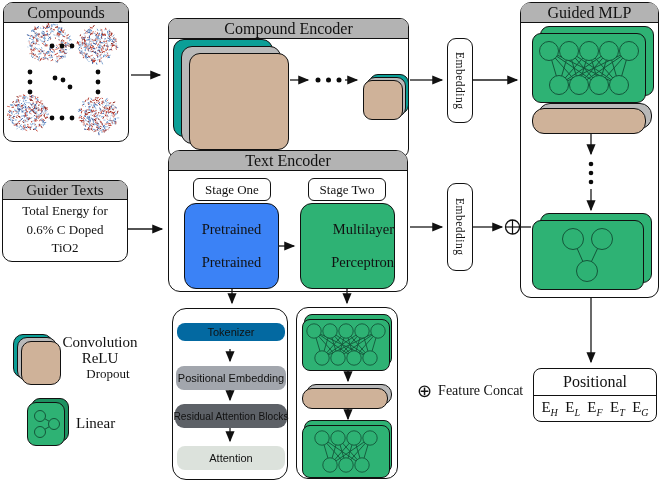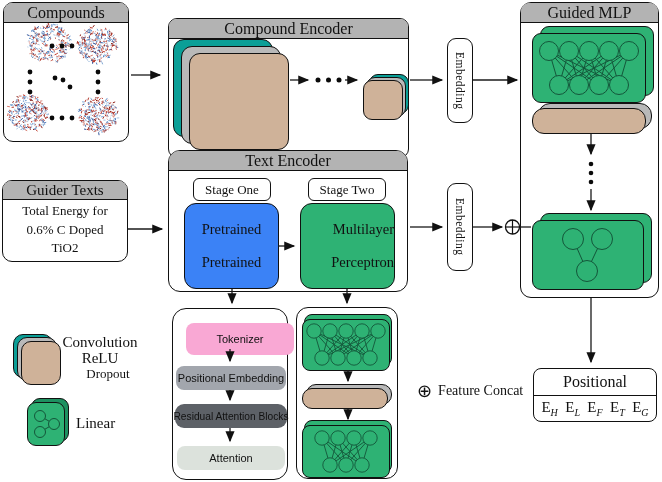--- a/index.html
+++ b/index.html
@@ -1344,21 +1344,21 @@
       <div>Pretrained</div>
       <div>Pretrained</div>
     </div>
     <div class="bigblock" style="left:131px;top:52px;width:95px;height:86px;background:#2eb274;text-align:right;">
       <div>Multilayer</div>
       <div>Perceptron</div>
     </div>
   </div>
 
   <div class="panel" style="left:172px;top:308px;width:116px;height:172px;border-radius:14px;border-width:1.3px;">
-    <div class="tbar" style="left:4px;top:14px;width:108px;height:32px;background:#f9a8d4;margin-left:9px;">Tokenizer</div>
+    <div class="tbar" style="left:4px;top:14px;width:108px;height:18px;background:#0369a1;">Tokenizer</div>
     <div class="tbar" style="left:3px;top:57px;width:110px;height:24px;background:#a2a6ad;">Positional Embedding</div>
     <div class="tbar" style="left:2px;top:95px;width:112px;height:24px;background:#5d6167;font-size:10.2px;border-radius:9px;">Residual Attention Blocks</div>
     <div class="tbar" style="left:4px;top:137px;width:108px;height:24px;background:#dce2dc;">Attention</div>
   </div>
 
   <div class="panel" style="left:296px;top:307px;width:102px;height:172px;border-radius:12px;">
     <div class="blk" style="left:7px;top:6px;width:88px;height:52px;border-radius:8px;background:#2eb274;"></div>
     <div class="blk" style="left:5px;top:11px;width:88px;height:52px;border-radius:8px;background:#2eb274;">
       <svg width="85" height="49" viewBox="0 0 85 49">
         <g stroke="#14563a" stroke-width=".9" fill="none">

